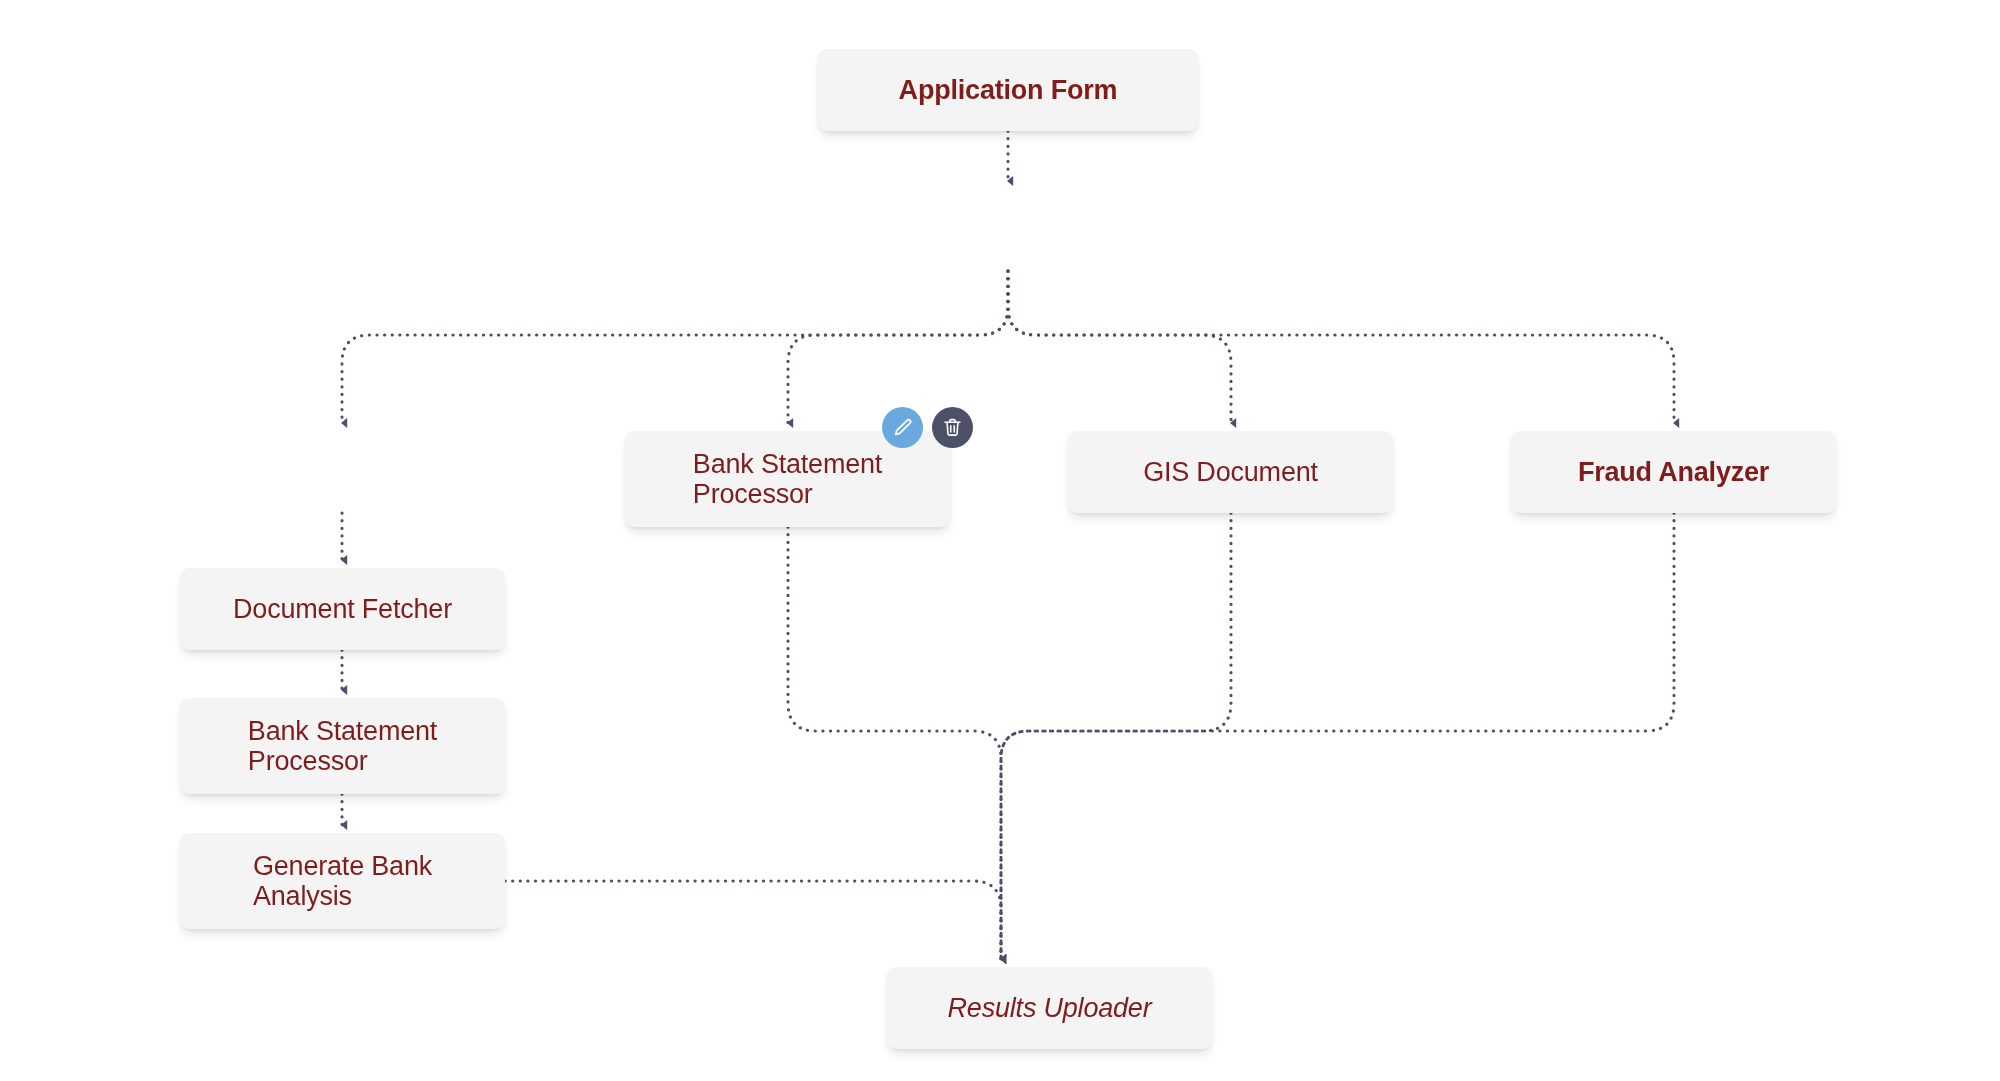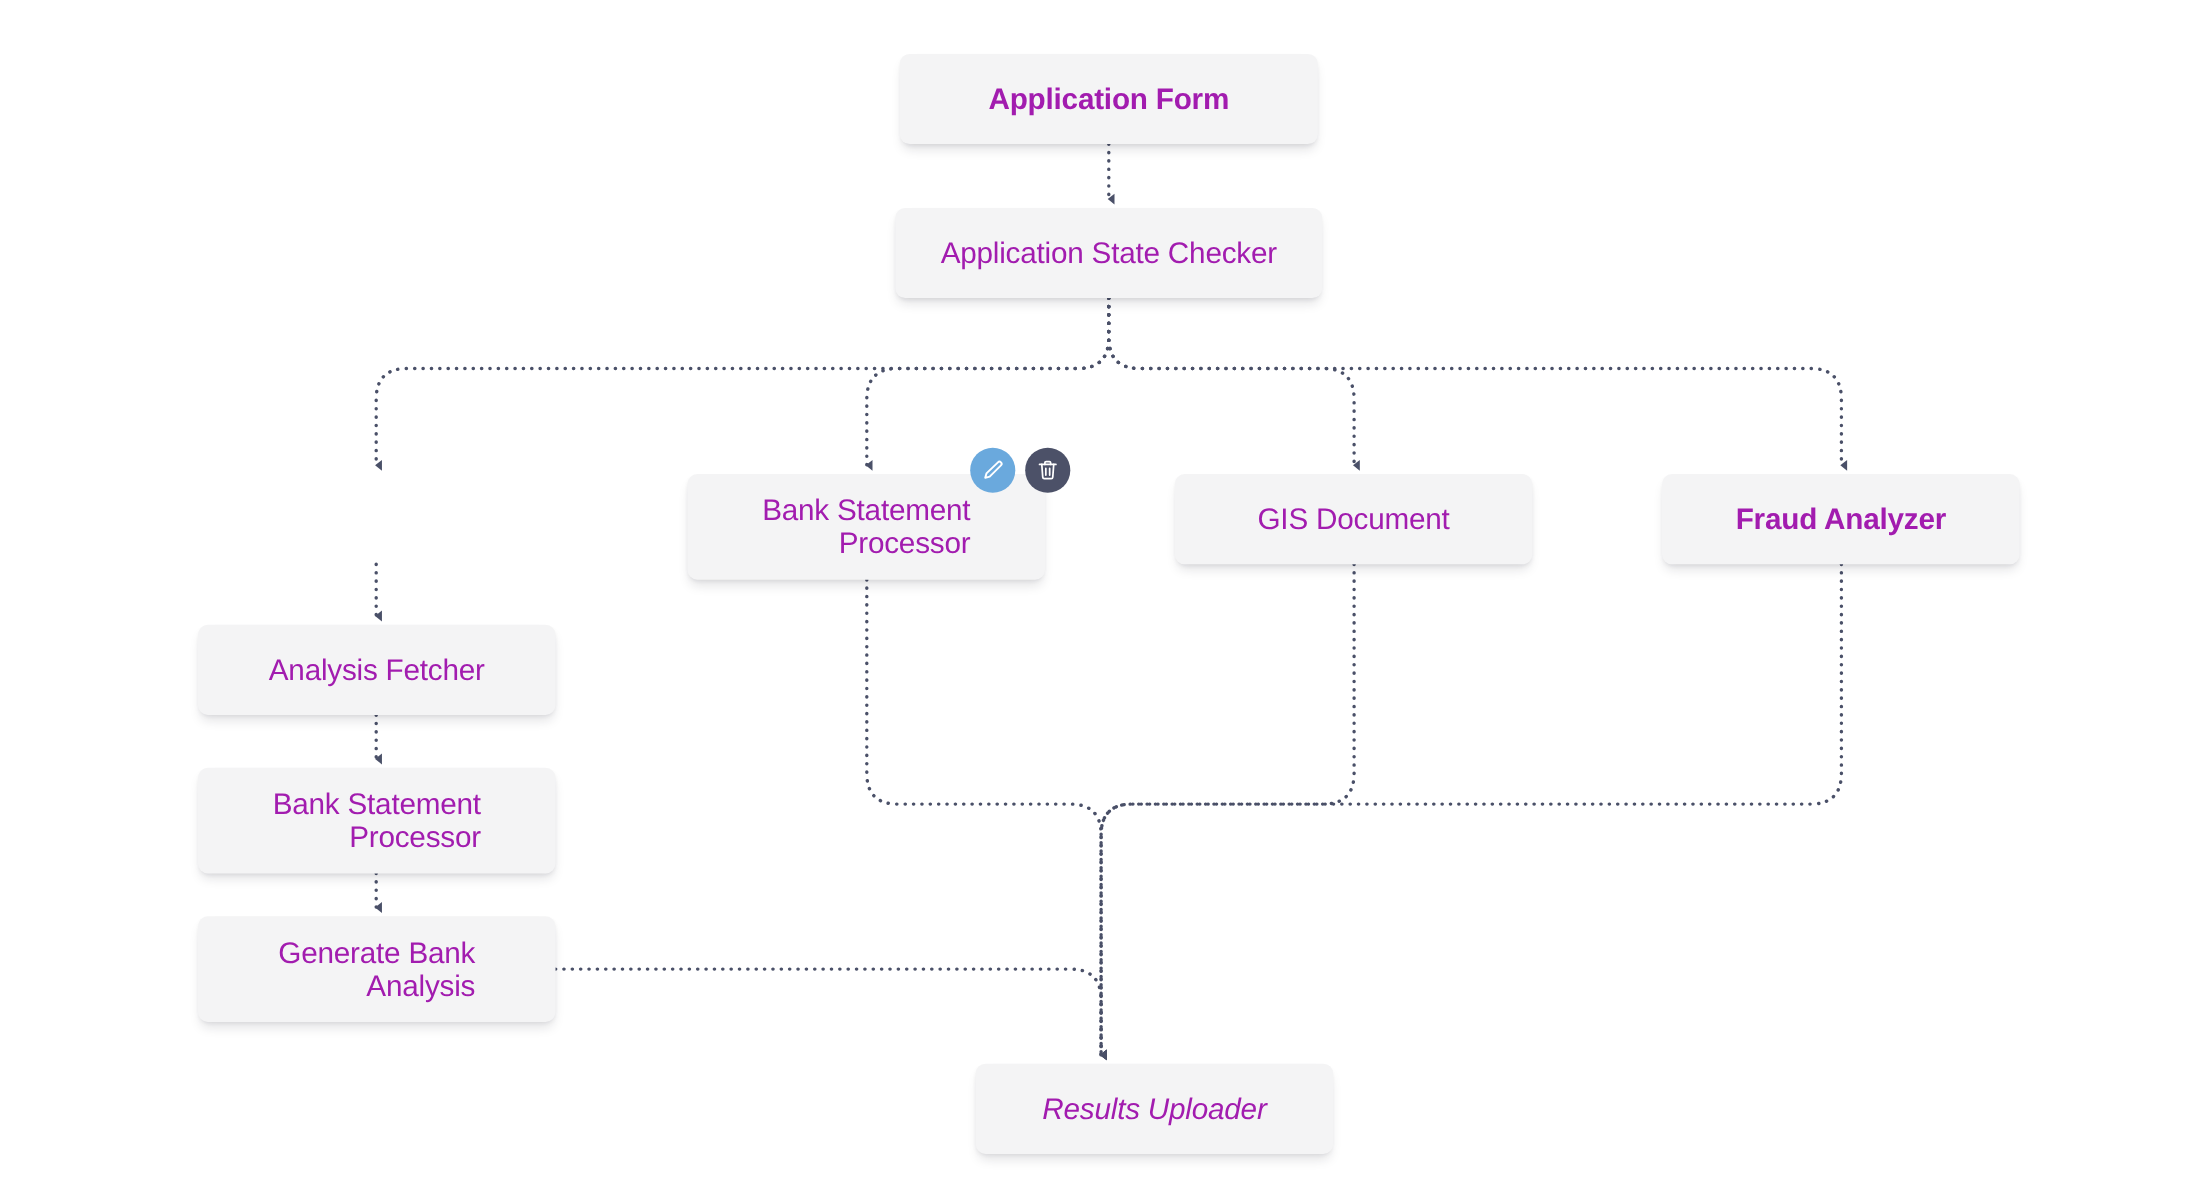--- a/index.html
+++ b/index.html
@@ -32,22 +32,22 @@
   }
 
   .node {
     position: absolute;
     box-sizing: border-box;
     background: #f4f4f5;
     border-radius: 9px;
     display: flex;
     align-items: center;
     justify-content: center;
-    text-align: right;
-    color: #a21caf;
+    text-align: left;
+    color: #7f1d1d;
     font-size: 27px;
     line-height: 1.12;
     letter-spacing: -0.2px;
     padding: 8px 18px;
     box-shadow: 0 7px 11px -3px rgba(20, 24, 40, 0.13),
                 0 2px 5px -2px rgba(20, 24, 40, 0.10);
   }
   .node.bold {
     font-weight: bold;
   }
@@ -121,40 +121,37 @@
       <path d="M1231,513 L1231,703 Q1231,731 1203,731 L1029,731 Q1001,731 1001,759 L1001,959" marker-end="url(#arrow)"></path>
 
       <path d="M1674,513 L1674,703 Q1674,731 1646,731 L1029,731 Q1001,731 1001,759 L1001,959" marker-end="url(#arrow)"></path>
     </g>
   </svg>
 
   <div class="node bold" style="left:818px; top:49px; width:380px; height:82px;">
     <span class="node-label">Application Form</span>
   </div>
 
-  <div class="node" style="left:814px; top:189px; width:388px; height:82px;">
-    <span class="node-label">Application State Checker</span>
-  </div>
 
 
   <div class="node" style="left:625px; top:431px; width:325px; height:96px;">
     <span class="node-label">Bank Statement
 Processor</span>
   </div>
 
   <div class="node" style="left:1068px; top:431px; width:325px; height:82px;">
     <span class="node-label">GIS Document</span>
   </div>
 
   <div class="node" style="left:1511px; top:431px; width:325px; height:82px;font-weight:bold;">
     <span class="node-label">Fraud Analyzer</span>
   </div>
 
   <div class="node" style="left:180px; top:568px; width:325px; height:82px;">
-    <span class="node-label">Analysis Fetcher</span>
+    <span class="node-label">Document Fetcher</span>
   </div>
 
   <div class="node" style="left:180px; top:698px; width:325px; height:96px;">
     <span class="node-label">Bank Statement
 Processor</span>
   </div>
 
   <div class="node" style="left:180px; top:833px; width:325px; height:96px;">
     <span class="node-label">Generate Bank
 Analysis</span>

